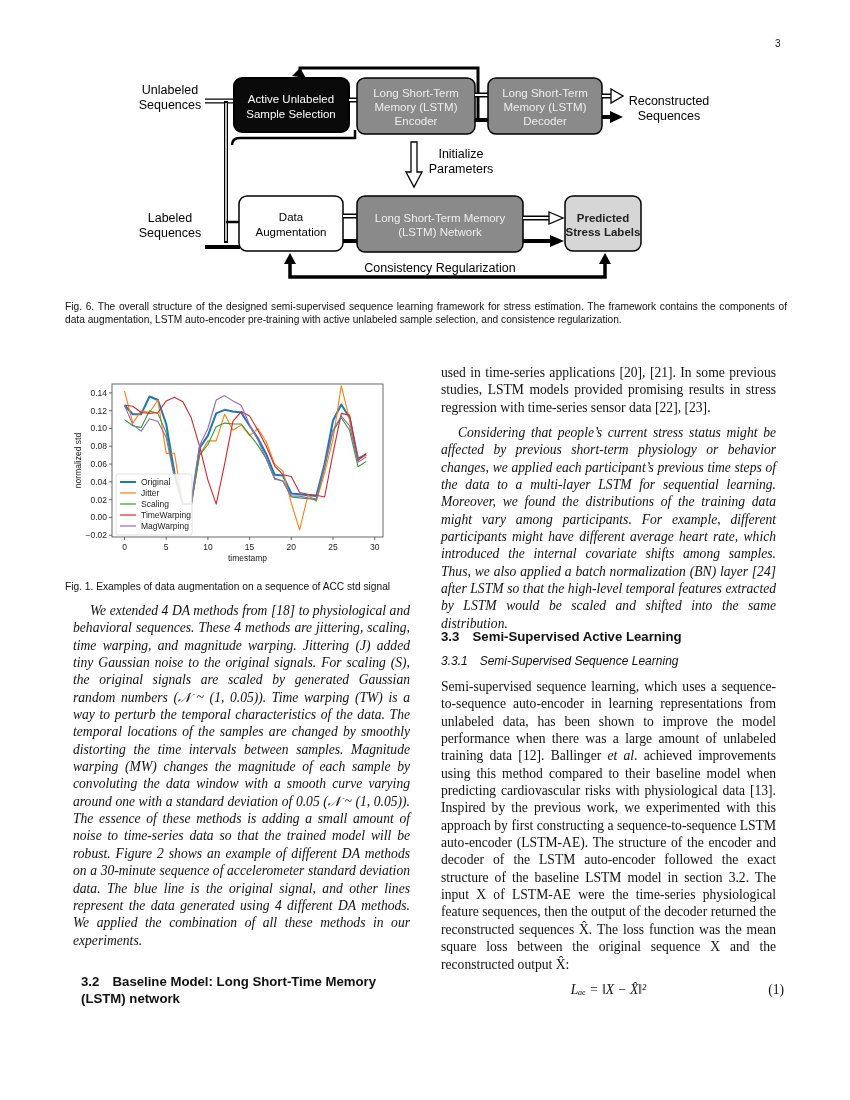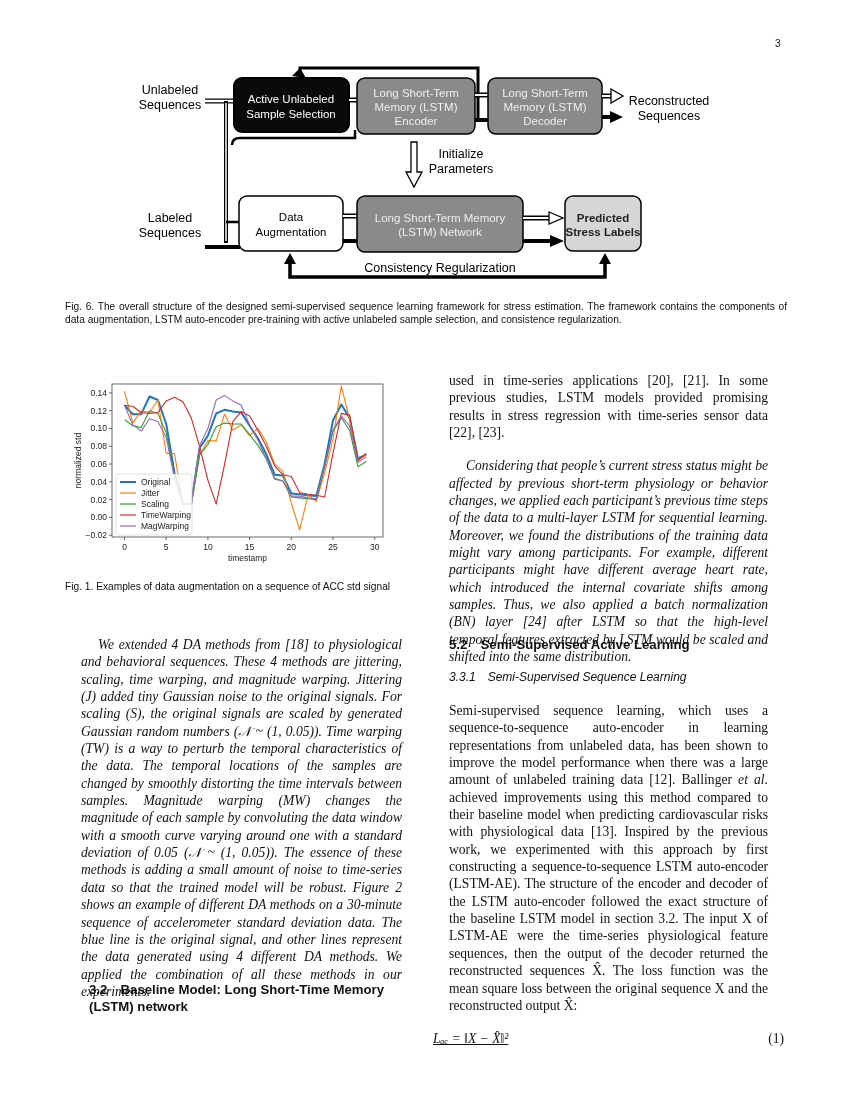--- a/index.html
+++ b/index.html
@@ -5,29 +5,29 @@
   html, body { margin:0; padding:0; background:#fff; }
   body { width:850px; height:1100px; position:relative; overflow:hidden; color:#111; }
   .serif { font-family: "Liberation Serif", "DejaVu Serif", serif; }
   .sans { font-family: "Liberation Sans", "DejaVu Sans", sans-serif; }
   #page-number { position:absolute; left:775px; top:38px; font-size:10px; }
   #fig1 { position:absolute; left:120px; top:60px; width:620px; height:230px; }
   #fig1-caption { position:absolute; left:65px; top:300px; width:722px; font-size:10.2px; line-height:13px; text-align:justify; }
   #fig2 { position:absolute; left:70px; top:378px; width:320px; height:190px; }
   #fig2-caption { position:absolute; left:65px; top:581px; width:355px; font-size:10.2px; }
   .col { position:absolute; font-size:13.6px; line-height:17.35px; text-align:justify; hyphens:manual; }
-  .col p { margin:16px; }
+  .col p { margin:8px; }
   .indent { text-indent:17px;font-style:italic; }
-  #left-col-a { left:65px; top:620px; width:353px; }
+  #left-col-a { left:65px; top:594px; width:353px; }
   #left-col-b { left:73px; top:965px; width:353px; }
   #right-col-a { left:433px; top:356px; width:351px; }
   #right-col-b { left:433px; top:620px; width:351px; }
   .h2 { font-family:"Liberation Sans","DejaVu Sans",sans-serif; font-weight:bold; font-size:13.2px; line-height:17px; text-align:left; }
   .h3 { font-family:"Liberation Sans","DejaVu Sans",sans-serif; font-style:italic; font-size:12px; line-height:17px; margin-top:4px !important; margin-bottom:2px !important;}
-  .eq { display:flex; position:relative; margin:8px 0 6px 0 !important; font-style:italic;text-decoration:underline; }
+  .eq { display:flex; justify-content:center; position:relative; margin:8px 0 6px 0 !important; font-style:italic; }
   .eq-num { position:absolute; right:0; font-style:normal; }
   svg text { font-family:"Liberation Sans","DejaVu Sans",sans-serif; }
 </style>
 </head>
 <body>
 
 <div id="page-number" class="sans">3</div>
 
 <svg id="fig1" viewBox="120 60 620 230" width="620" height="230">
   <defs>
@@ -189,20 +189,20 @@
 </div>
 <div id="left-col-b" class="col serif">
   <p class="h2">3.2 Baseline Model: Long Short-Time Memory (LSTM) network</p>
 </div>
 
 <div id="right-col-a" class="col serif">
   <p>used in time-series applications [20], [21]. In some previous studies, LSTM models provided promising results in stress regression with time-series sensor data [22], [23].</p>
   <p class="indent">Considering that people’s current stress status might be affected by previous short-term physiology or behavior changes, we applied each participant’s previous time steps of the data to a multi-layer LSTM for sequential learning. Moreover, we found the distributions of the training data might vary among participants. For example, different participants might have different average heart rate, which introduced the internal covariate shifts among samples. Thus, we also applied a batch normalization (BN) layer [24] after LSTM so that the high-level temporal features extracted by LSTM would be scaled and shifted into the same distribution.</p>
 </div>
 <div id="right-col-b" class="col serif">
-  <p class="h2">5.2 Semi-Supervised Active Learning</p>
+  <p class="h2">3.3 Semi-Supervised Active Learning</p>
   <p class="h3">3.3.1 Semi-Supervised Sequence Learning</p>
   <p><span>Semi-supervised sequence learning, which uses a sequence-to-sequence auto-encoder in learning representations from unlabeled data, has been shown to improve the model performance when there was a large amount of unlabeled training data [12]. Ballinger </span><i>et al</i><span>. achieved improvements using this method compared to their baseline model when predicting cardiovascular risks with physiological data [13]. Inspired by the previous work, we experimented with this approach by first constructing a sequence-to-sequence LSTM auto-encoder (LSTM-AE). The structure of the encoder and decoder of the LSTM auto-encoder followed the exact structure of the baseline LSTM model in section 3.2. The input X of LSTM-AE were the time-series physiological feature sequences, then the output of the decoder returned the reconstructed sequences X̂. The loss function was the mean square loss between the original sequence X and the reconstructed output X̂:</span></p>
   <p class="eq">
       <span>Lₐₑ = ‖X − X̂‖²</span>
       <span class="eq-num">(1)</span>
     </p>
 </div>
 
 </body></html>

